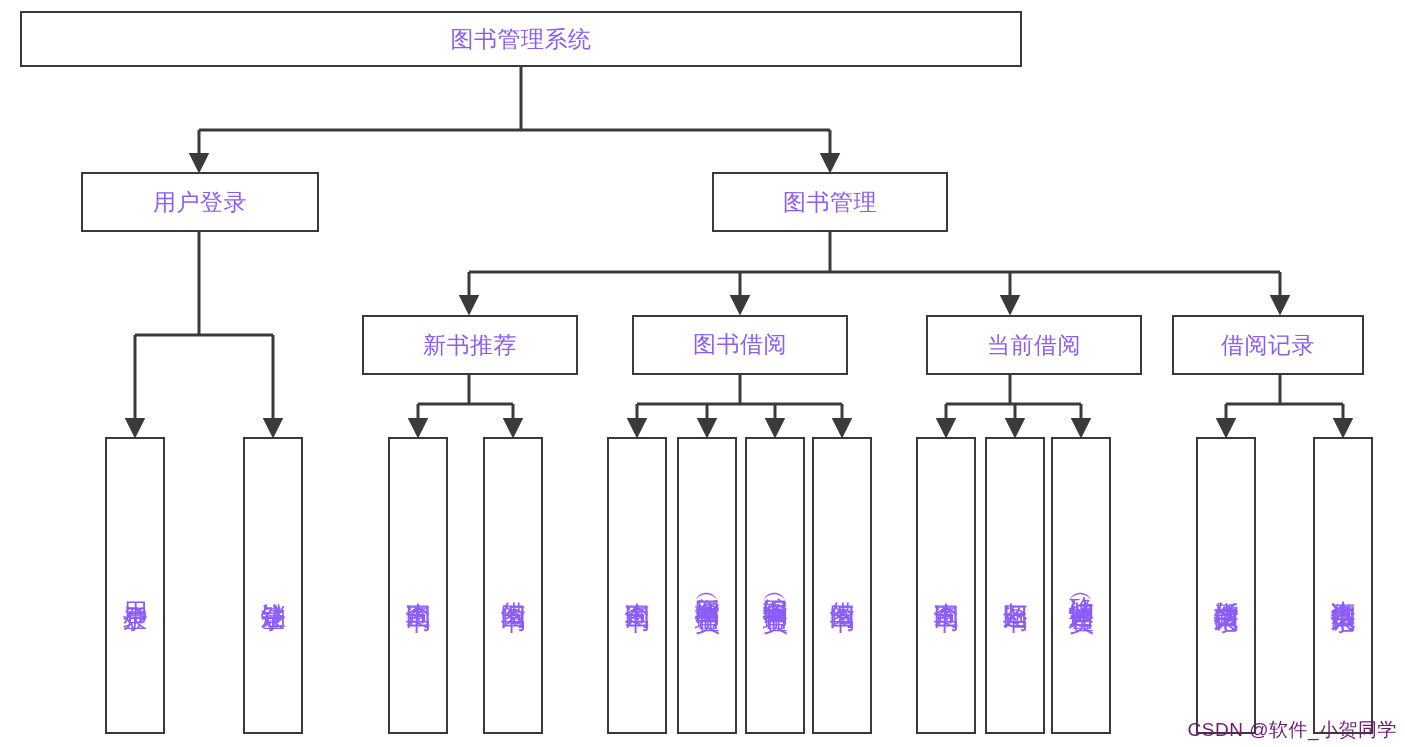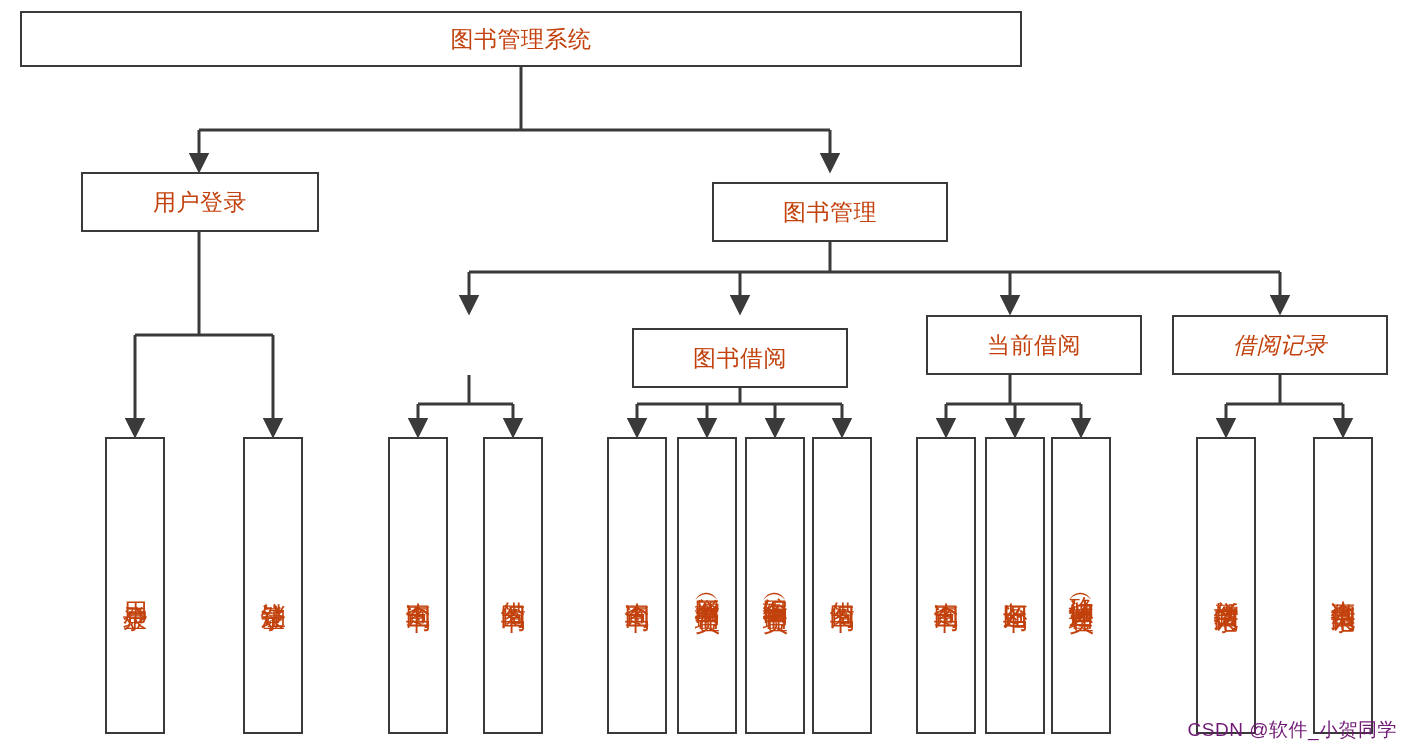--- a/index.html
+++ b/index.html
@@ -26,21 +26,21 @@
     pointer-events: none;
   }
   .node {
     position: absolute;
     box-sizing: border-box;
     border: 2.5px solid #3a3a3a;
     background: #ffffff;
     display: flex;
     align-items: center;
     justify-content: center;
-    color: #c2410c;
+    color: #8b5cf6;
   }
   .node-label {
     display: block;
     white-space: pre;
     line-height: 1.08;
   }
   
   .node.horiz .node-label {
     font-size: 23px;
     letter-spacing: 0.5px;
@@ -128,31 +128,34 @@
     </g>
   </svg>
 
   <div class="node horiz root" style="left:20px; top:11px; width:1002px; height:56px;">
     <span class="node-label">图书管理系统</span>
   </div>
 
   <div class="node horiz" style="left:81px; top:172px; width:238px; height:60px;">
     <span class="node-label">用户登录</span>
   </div>
-  <div class="node horiz" style="left:712px; top:182px; width:236px; height:60px;">
+  <div class="node horiz" style="left:712px; top:172px; width:236px; height:60px;">
     <span class="node-label">图书管理</span>
   </div>
 
-  <div class="node horiz" style="left:632px; top:328px; width:216px; height:60px;">
+  <div class="node horiz" style="left:362px; top:315px; width:216px; height:60px;">
+    <span class="node-label">新书推荐</span>
+  </div>
+  <div class="node horiz" style="left:632px; top:315px; width:216px; height:60px;font-family:Liberation Serif, serif;">
     <span class="node-label">图书借阅</span>
   </div>
   <div class="node horiz" style="left:902px; top:315px; width:216px; height:60px;margin-left:24px;">
     <span class="node-label">当前借阅</span>
   </div>
-  <div class="node horiz" style="left:1172px; top:315px; width:216px; height:60px;font-style:italic;">
+  <div class="node horiz" style="left:1172px; top:315px; width:192px; height:60px;">
     <span class="node-label">借阅记录</span>
   </div>
 
   <div class="node vert" style="left:105px; top:437px; width:60px; height:297px;">
     <span class="node-label">用户登录</span>
   </div>
   <div class="node vert" style="left:243px; top:437px; width:60px; height:297px;">
     <span class="node-label">注销登录</span>
   </div>
 

